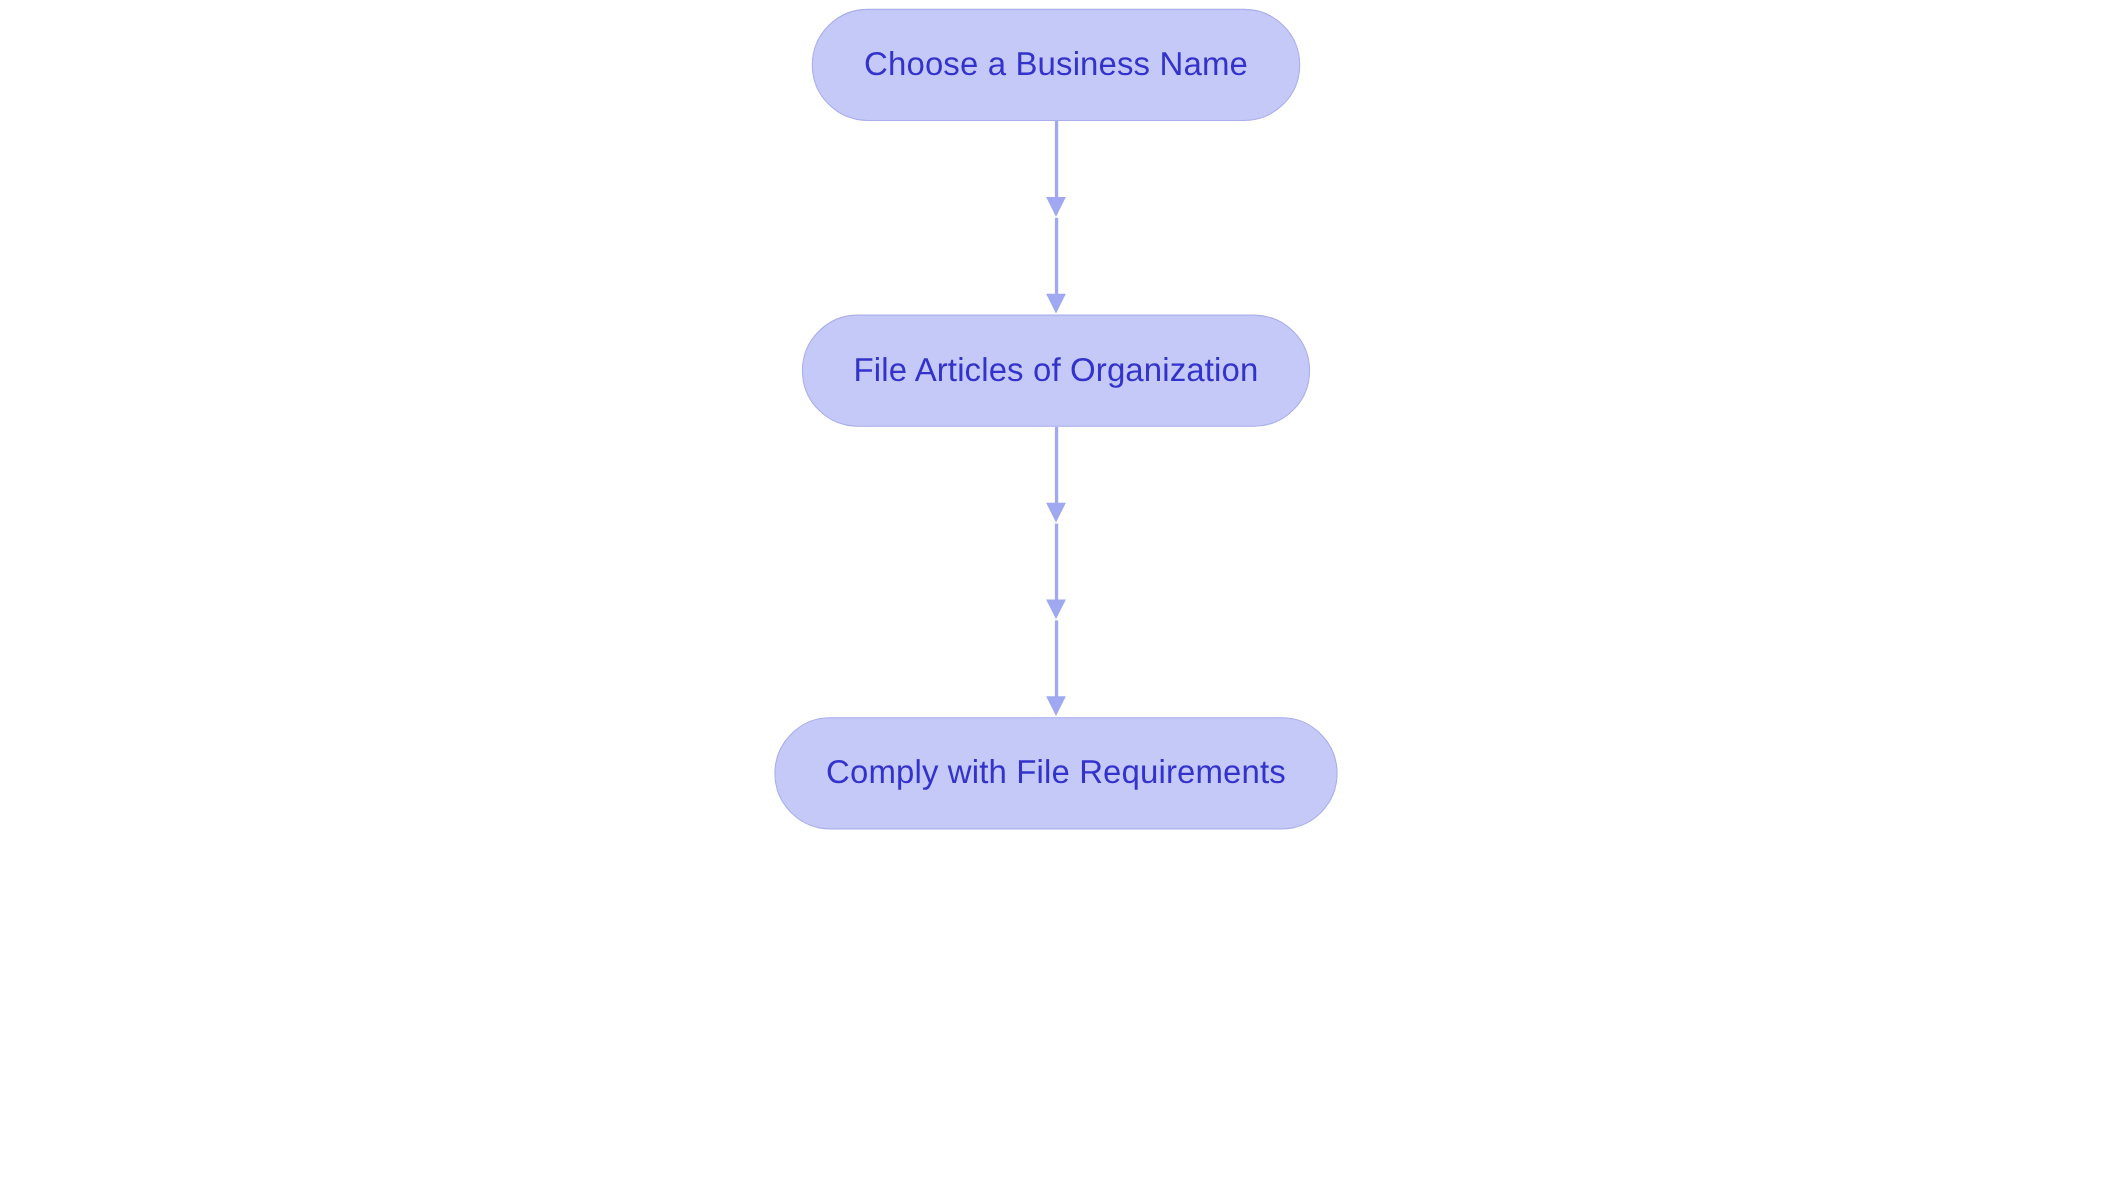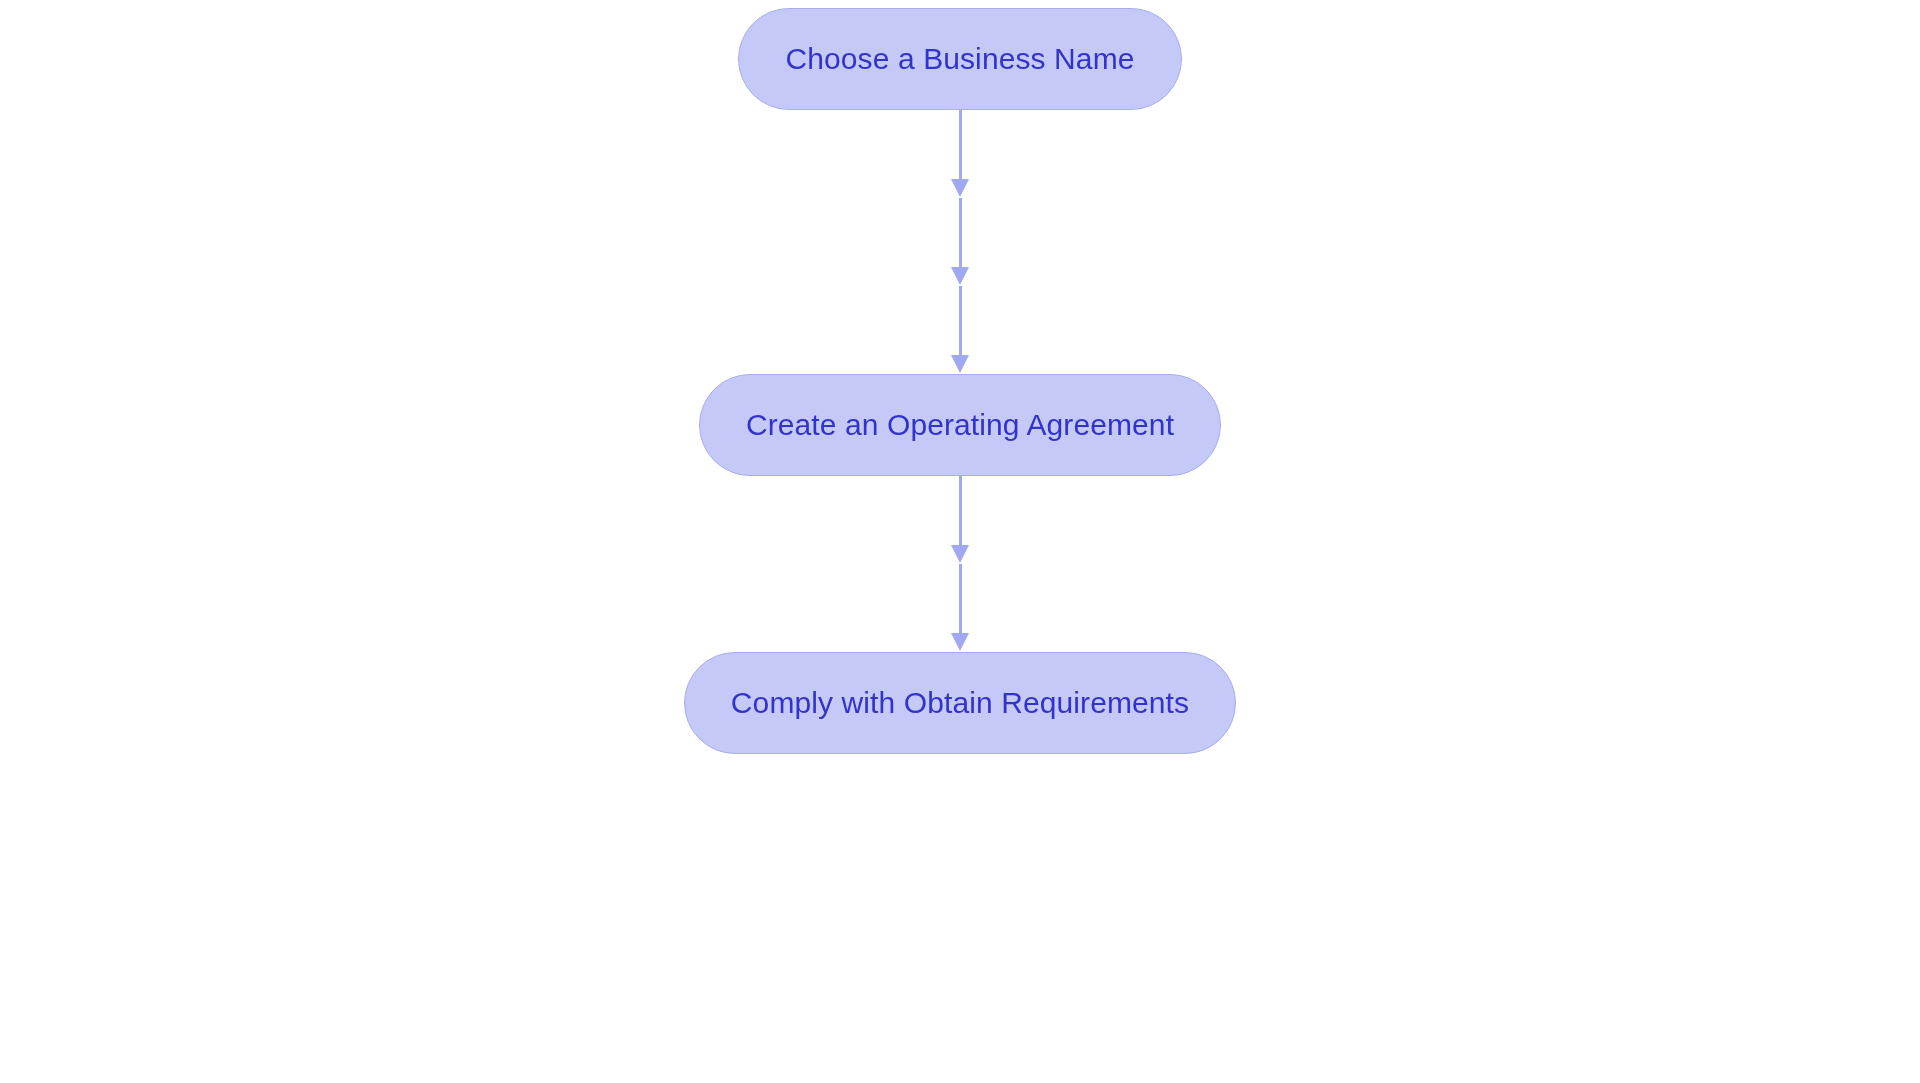--- a/index.html
+++ b/index.html
@@ -106,43 +106,43 @@
       <div class="line"></div>
       <div class="arrowhead"></div>
     </div>
 
 
     <div class="connector">
       <div class="line"></div>
       <div class="arrowhead"></div>
     </div>
 
-
-    <div class="connector">
-      <div class="line"></div>
-      <div class="arrowhead"></div>
-    </div>
-
     <div class="node-row">
       <div class="node">
-        <span>Create an Operating Agreement</span>
+        <span>File Articles of Organization</span>
       </div>
     </div>
 
     <div class="connector">
       <div class="line"></div>
       <div class="arrowhead"></div>
     </div>
 
 
     <div class="connector">
       <div class="line"></div>
       <div class="arrowhead"></div>
     </div>
 
+
+    <div class="connector">
+      <div class="line"></div>
+      <div class="arrowhead"></div>
+    </div>
+
     <div class="node-row">
       <div class="node">
-        <span>Comply with Obtain Requirements</span>
+        <span>Comply with File Requirements</span>
       </div>
     </div>
 
   </div>
 </div>
 
 </body></html>

